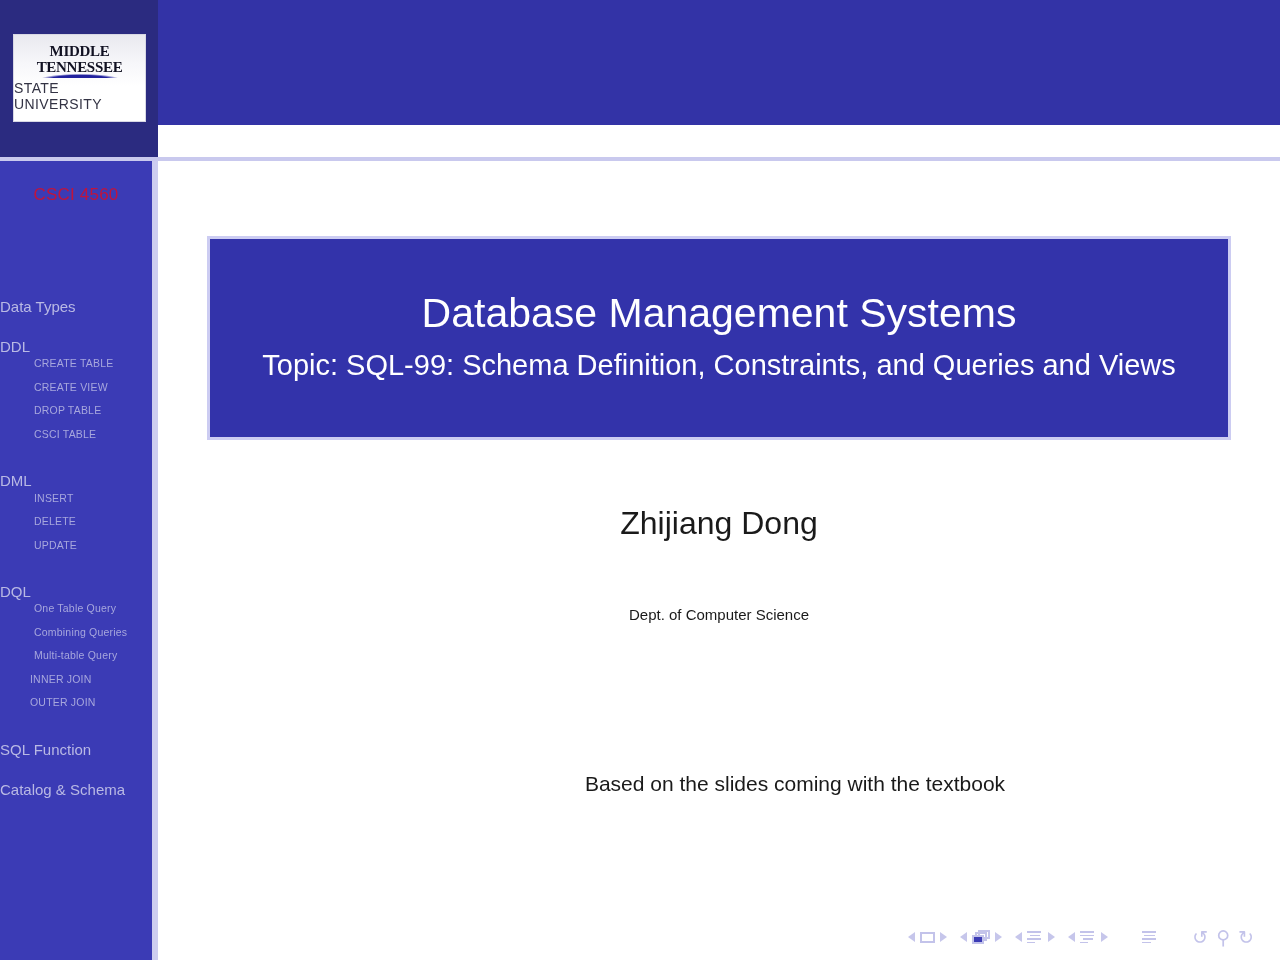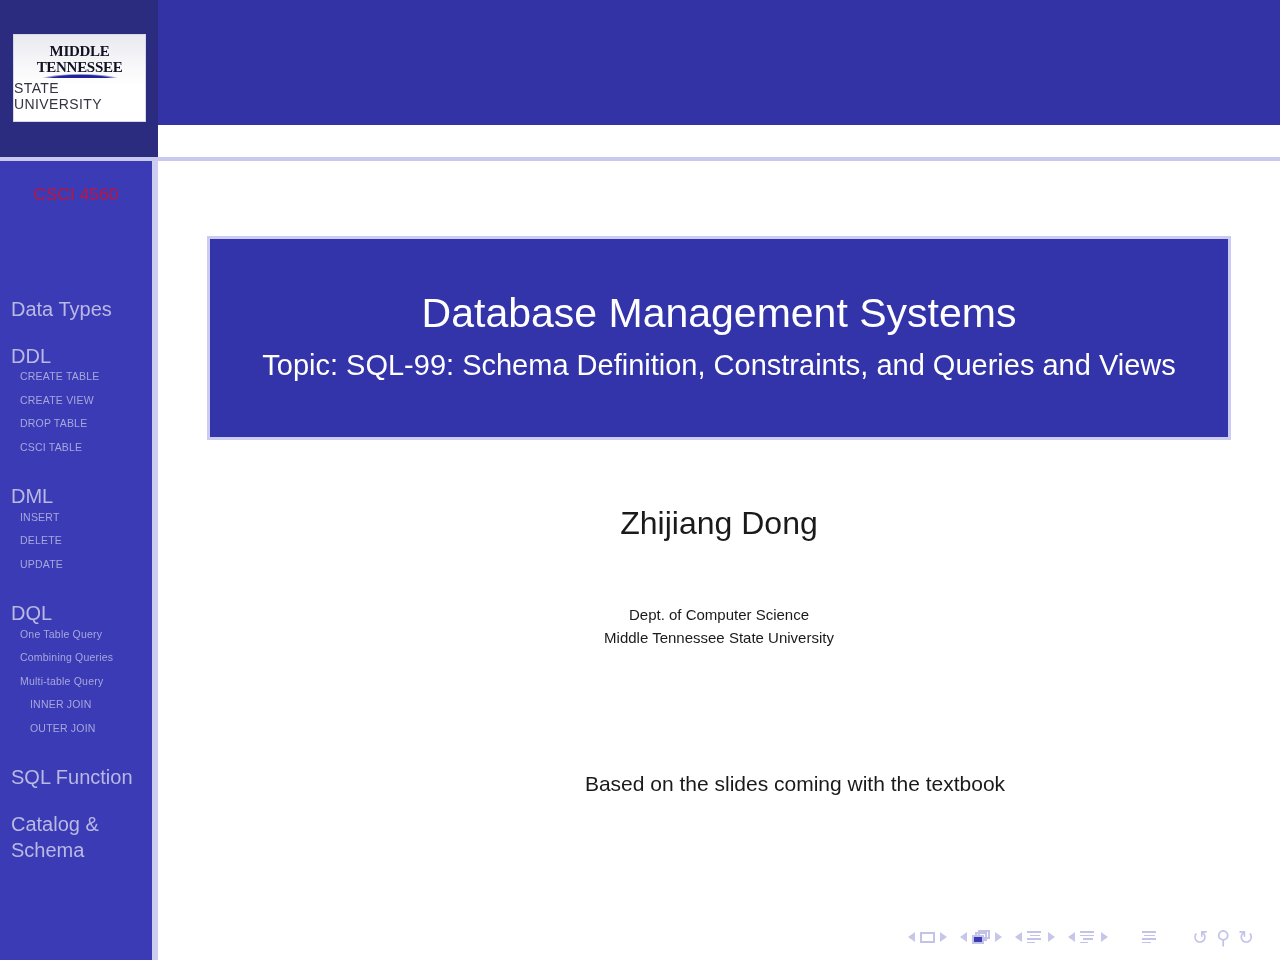--- a/index.html
+++ b/index.html
@@ -89,31 +89,30 @@
     font-size: 17px;
     color: #c0143c;
     letter-spacing: 0.2px;
   }
   #nav-list {
     position: absolute;
     left: 0; top: 297px;
     width: 152px;
   }
   .nav-section {
-    font-size: 20px;
+    font-size: 15px;
     color: #b9b9e4;
-    padding-left: 11px;
     line-height: 1.28;
     margin-bottom: 2px;
   }
   .nav-gap { height: 19px; }
   .nav-sub {
     font-size: 10.5px;
     color: #a7a7dd;
-    padding-left: 20px;
+    padding-left: 34px;
     line-height: 1;
     margin-bottom: 13px;
     letter-spacing: 0.2px;
   }
   .nav-sub.deep { padding-left: 30px; }
 
   
   #title-box {
     position: absolute;
     left: 207px; top: 236px;
@@ -288,21 +287,20 @@
 
 <div id="title-box">
   <h1 id="main-title">Database Management Systems</h1>
   <div id="subtitle">Topic: SQL-99: Schema Definition, Constraints, and Queries and Views</div>
 </div>
 
 <div id="author">Zhijiang Dong</div>
 
 <div id="institute">
   <div>Dept. of Computer Science</div>
-  <div>Middle Tennessee State University</div>
 </div>
 
 <div id="note">Based on the slides coming with the textbook</div>
 
 <div id="nav-symbols">
 
   <div class="nav-group">
     <span class="tri left"></span>
     <span class="sym-slide"></span>
     <span class="tri right"></span>

